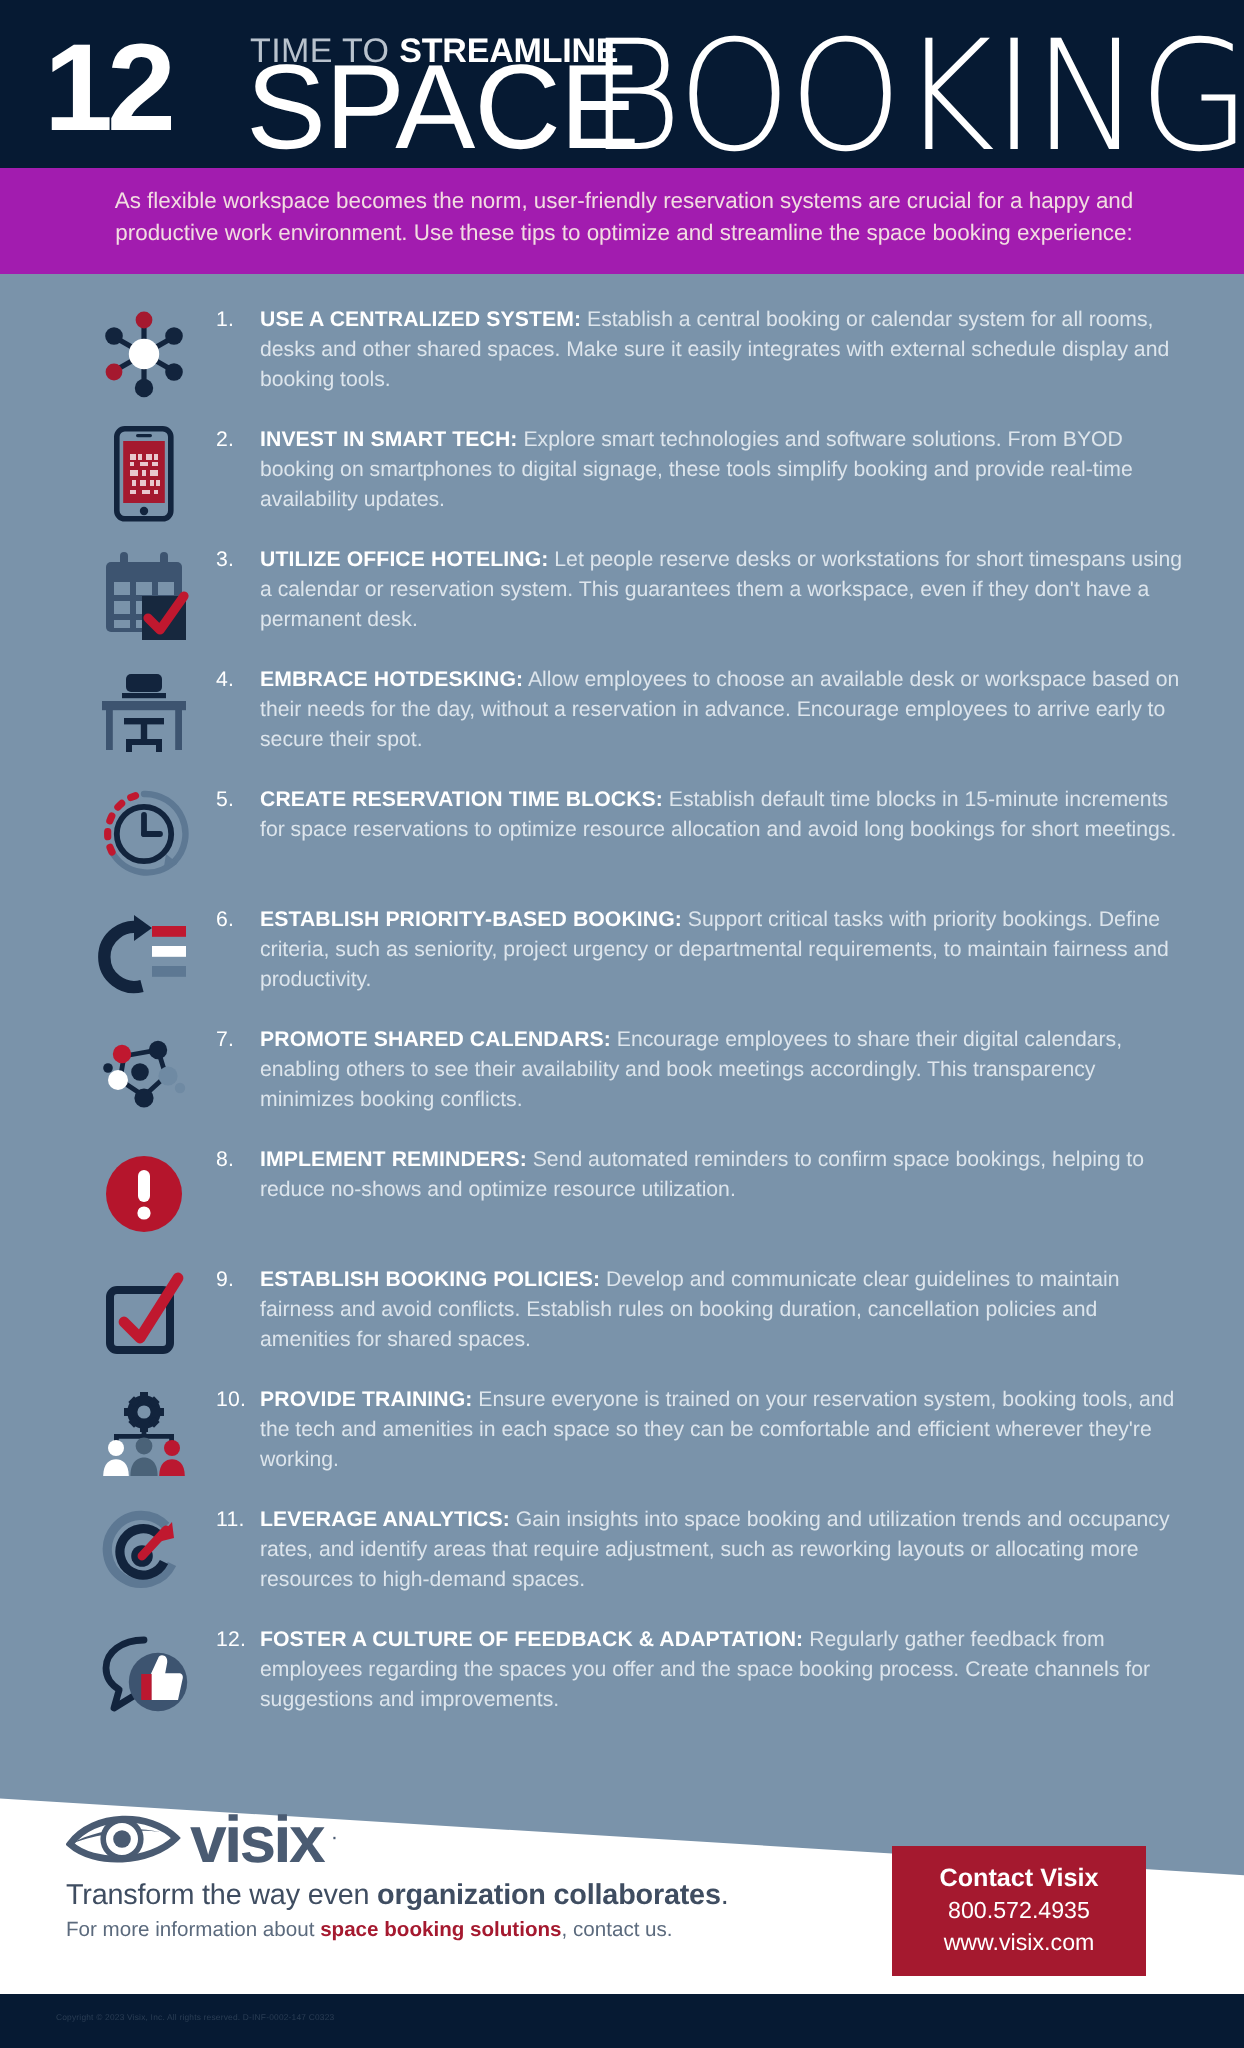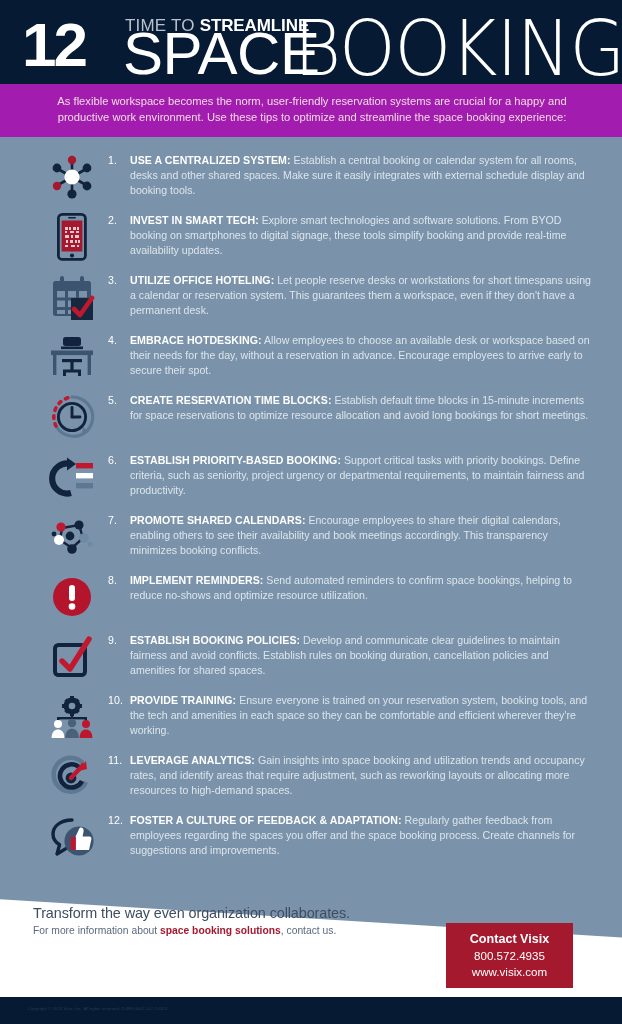--- a/index.html
+++ b/index.html
@@ -174,21 +174,21 @@
     font-size:11px;
     vertical-align:super;
   }
   .tagline {
     color:#3f4d61;
     font-size:14.4px;
     line-height:19px;
     letter-spacing:-.1px;
     margin-top:2px;
   }
-  .tagline b { font-weight:400; }
+  .tagline b { font-weight:700; }
   .subline {
     color:#5b6a7d;
     font-size:10.3px;
     line-height:14px;
     margin-top:1px;
   }
   .subline .red { color:#a5192f; font-weight:700; }
 
   .contact {
     position:absolute;
@@ -508,20 +508,30 @@
       </div>
     </div>
 
   </div>
 
   <div class="footer">
     <div class="footer-wedge"></div>
     <div class="footer-content">
 
       <div class="brand">
+        <div class="brand-logo">
+          <svg width="58" height="34" viewBox="0 0 58 34">
+            <path d="M2 20 C14 4 42 4 55 17 C42 30 14 31 2 20 Z" fill="none" stroke="#4a5b72" stroke-width="3.4"></path>
+            <path d="M2 20 C16 12 34 11 47 14 C34 12 16 15 2 20 Z" fill="#4a5b72"></path>
+            <circle cx="28" cy="17.5" r="9.4" fill="#ffffff" stroke="#4a5b72" stroke-width="2.8"></circle>
+            <circle cx="28" cy="17.5" r="4.4" fill="#4a5b72"></circle>
+          </svg>
+          <span class="wordmark">visix</span>
+            <span class="tm">·</span>
+        </div>
         <div class="tagline"><span>Transform the way even </span><b>organization collaborates</b><span>.</span></div>
         <div class="subline"><span>For more information about </span><span class="red">space booking solutions</span><span>, contact us.</span></div>
       </div>
 
       <div class="contact">
         <div class="ct-title">Contact Visix</div>
         <div class="ct-line">800.572.4935</div>
         <div class="ct-line">www.visix.com</div>
       </div>
 

